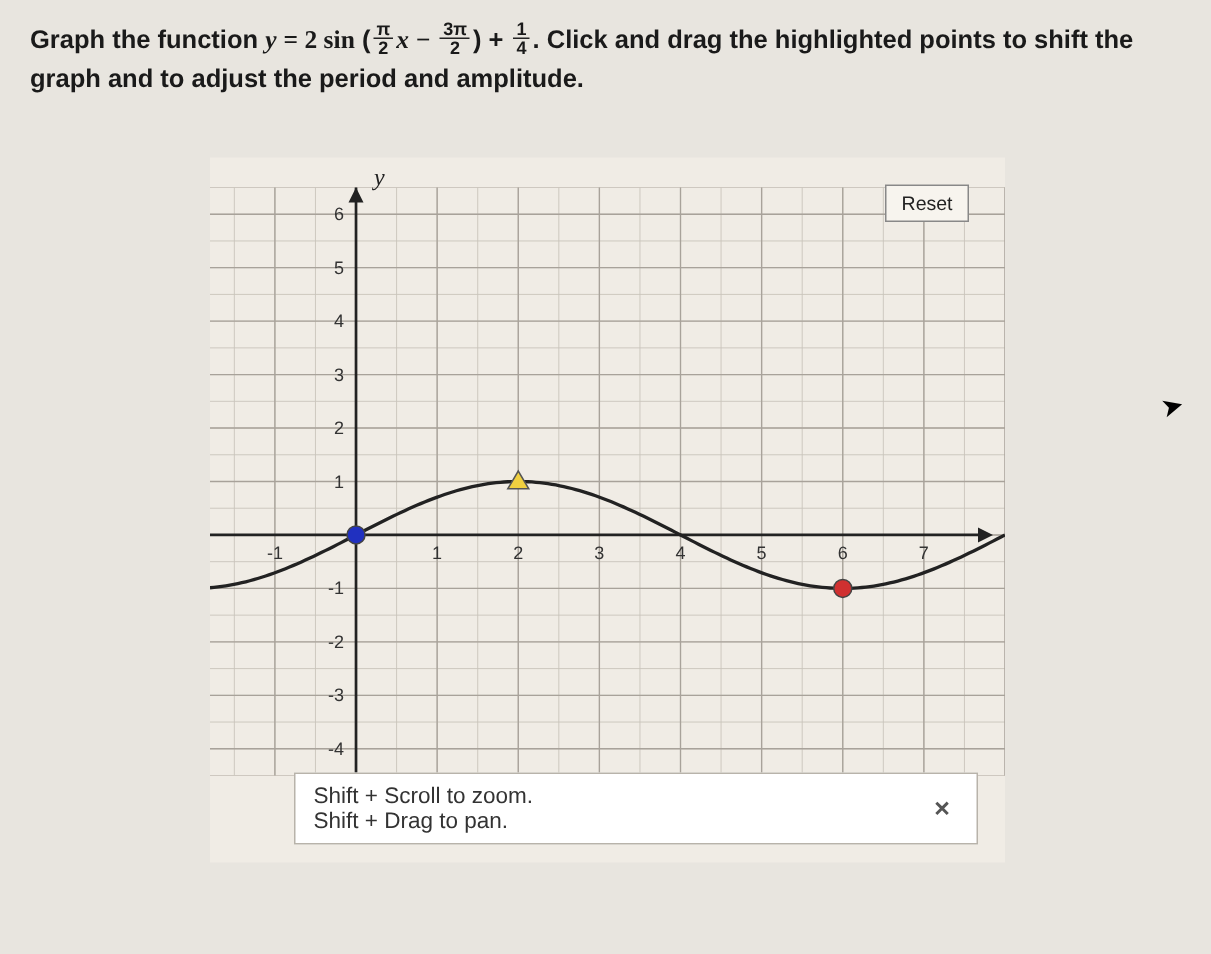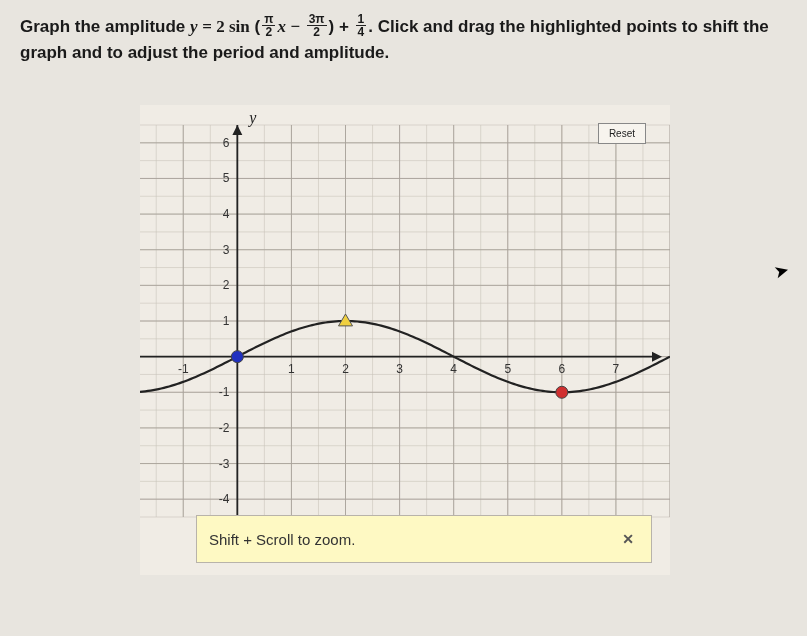--- a/index.html
+++ b/index.html
@@ -46,21 +46,21 @@
   }
   svg { display: block; }
 
   .reset-btn {
     position: absolute;
     right: 24px;
     top: 18px;
     padding: 4px 10px;
     background: #f7f4ee;
     border: 1px solid #888;
-    font-size: 10px;
+    font-size: 13px;
     font-family: inherit;
     cursor: pointer;
     color: #222;
   }
   .axis-label {
     font-family: "Cambria Math", serif;
     font-style: italic;
     font-size: 16px;
     fill: #222;
   }
@@ -68,21 +68,21 @@
     font-family: Arial, sans-serif;
     font-size: 12px;
     fill: #333;
   }
   .legend-box {
     position: absolute;
     left: 56px;
     bottom: 12px;
     right: 18px;
     height: 46px;
-    background: #fef9c3;
+    background: #ffffff;
     border: 1px solid #b8b3aa;
     display: flex;
     align-items: center;
     padding: 0 12px;
     font-size: 15px;
     color: #333;
     justify-content: space-between;
   }
   .legend-close {
     width: 22px;
@@ -101,21 +101,21 @@
     top: 260px;
     font-size: 18px;
     color: #000;
     transform: rotate(-15deg);
   }
 </style>
 </head>
 <body>
 
 <div class="instruction">
-  <span>Graph the amplitude </span>
+  <span>Graph the function </span>
   <span class="math">y</span>
   <span class="math" style="font-style:normal;"> = 2 sin</span>
   (<span class="frac"><span class="num">π</span><span class="den">2</span></span><span class="math">x − </span><span class="frac"><span class="num">3π</span><span class="den">2</span></span>)
   <span> + </span><span class="frac"><span class="num">1</span><span class="den">4</span></span><span>. Click and drag the highlighted points to shift the graph and to adjust the period and amplitude.</span>
 </div>
 
 <div class="graph-panel">
   <button class="reset-btn">Reset</button>
   <svg id="plot" width="530" height="470">
       <line x1="16.22448979591837" y1="20" x2="16.22448979591837" y2="412" stroke="#c9c4bb" stroke-width="0.6"></line>
@@ -207,18 +207,19 @@
       <text x="89.3469387755102" y="77.45454545454544" class="tick-label" text-anchor="end">5</text>
       <text x="89.3469387755102" y="41.81818181818181" class="tick-label" text-anchor="end">6</text>
       <path d="M0 286.83398450120853 L2.6499999999999964 286.5934340887229 L5.300000000000004 286.301116634138 L7.950000000000001 285.9574650229839 L10.599999999999996 285.56298816024594 L13.249999999999993 285.11827021673975 L15.900000000000002 284.6239697640277 L18.549999999999997 284.08081879915693 L21.200000000000003 283.4896216606632 L23.85 282.85125383744656 L26.499999999999996 282.16666067228175 L29.14999999999999 281.43685596188413 L31.800000000000004 280.6629204556036 L34.45 279.84600025497036 L37.1 278.98730511646204 L39.75000000000001 278.08810666000585 L42.4 277.14973648586886 L45.050000000000004 276.1735842027249 L47.699999999999996 275.161095369818 L50.35 274.11376935627027 L52.99999999999999 273.03315712070423 L55.650000000000006 271.92085891446726 L58.3 270.77852191185985 L60.949999999999996 269.6078377708768 L63.60000000000001 268.41054012807365 L66.25 267.1884020312682 L68.9 265.94323331387864 L71.55000000000001 264.6768779147871 L74.2 263.39121114769733 L76.85000000000001 262.0881369240296 L79.5 260.7695849334668 L82.15 259.43750778632557 L84.8 258.0938781219852 L87.45 256.7406856876556 L90.10000000000001 255.37993439181105 L92.75 254.01363933665283 L95.39999999999999 252.6438238339952 L98.05 251.2725164089943 L100.7 249.9017477961562 L103.35000000000001 248.53354793207382 L105.99999999999999 247.1699429493448 L108.64999999999999 245.81295217612325 L111.30000000000001 244.46458514574744 L113.95 243.1268386208731 L116.6 241.80169363651743 L119.24999999999999 240.4911125663951 L121.89999999999999 239.19703621688808 L124.55 237.92138095295485 L127.20000000000002 236.6660358602338 L129.85 235.43285994754416 L132.5 234.2236793939267 L135.15 233.04028484430145 L137.8 231.88442875774692 L140.45000000000002 230.75782281232756 L143.10000000000002 229.66213537031322 L145.74999999999997 228.59898900754354 L148.4 227.56995811059622 L151.04999999999998 226.57656654531803 L153.70000000000002 225.6202854001702 L156.35 224.70253080773074 L159 223.82466184757953 L161.65 222.98797853367165 L164.3 222.19371988917968 L166.95000000000002 221.4430621116555 L169.6 220.7371168312291 L172.24999999999997 220.0769294644236 L174.9 219.46347766602443 L177.54999999999998 218.89766988129495 L180.20000000000002 218.38034400068287 L182.85 217.91226611900947 L185.5 217.49412940097918 L188.15000000000003 217.1265530546893 L190.79999999999998 216.81008141466074 L193.45 216.54518313574636 L196.1 216.33225049911226 L198.74999999999997 216.17159883131805 L201.4 216.06346603735827 L204.05 216.00801224835436 L206.7 216.00531958442093 L209.35000000000002 216.0553920330559 L211.99999999999997 216.15815544323567 L214.65 216.31345763522347 L217.29999999999998 216.5210686259284 L219.95 216.78068096948158 L222.60000000000002 217.0919102125252 L225.25000000000003 217.45429546353947 L227.9 217.86730007536534 L230.54999999999998 218.33031243991184 L233.2 218.8426468938708 L235.85000000000002 219.40354473409857 L238.49999999999997 220.0121753411601 L241.15 220.66763740937245 L243.79999999999998 221.36896028152543 L246.45000000000002 222.11510538630358 L249.1 222.90496777627985 L251.75 223.73737776420452 L254.40000000000003 224.61110265516558 L257.05 225.5248485720551 L259.7 226.47726237163968 L262.34999999999997 227.46693364839544 L265 228.49239682314254 L267.65 229.55213331338382 L270.3 230.6445737821355 L272.95 231.76810046191872 L275.6 232.9210495504702 L278.24999999999994 234.10171367462536 L280.90000000000003 235.30834441872383 L283.55 236.53915491379402 L286.20000000000005 237.79232248368226 L288.84999999999997 239.06599134420787 L291.49999999999994 240.35827535134712 L294.15000000000003 241.66726079437603 L296.8 242.9910092298364 L299.45000000000005 244.32756035212765 L302.09999999999997 245.67493489647384 L304.75 247.03113756996694 L307.40000000000003 248.39416000634552 L310.04999999999995 249.76198374013367 L312.7 251.13258319573555 L315.34999999999997 252.50392868705902 L318 253.87398942322645 L320.65000000000003 255.24073651592172 L323.3 256.60214598391946 L325.95 257.956201750348 L328.6 259.3008986282463 L331.25 260.63424528999474 L333.90000000000003 261.9542672162222 L336.55 263.2590096198213 L339.2 264.54654034074383 L341.85 265.81495270728715 L344.49999999999994 267.0623683596366 L347.15000000000003 268.28694003148075 L349.8 269.48685428558167 L352.45000000000005 270.66033419924804 L355.09999999999997 271.8056419957352 L357.74999999999994 272.92108161767476 L360.40000000000003 274.00500123872314 L363.05 275.0557957097094 L365.7 276.07190893566013 L368.34999999999997 277.051836180181 L371 277.9941262937832 L373.65000000000003 278.89738386285364 L376.30000000000007 279.7602712760879 L378.95 280.5815107053251 L381.59999999999997 281.35988599785117 L384.25 282.09424447736876 L386.9 282.7834986509662 L389.55 283.4266278195586 L392.2 284.02267958941525 L394.85 284.5707712825352 L397.49999999999994 285.07009124378305 L400.15 285.51990004284846 L402.8 285.9195315692496 L405.45 286.26839401875975 L408.1 286.56597076979483 L410.74999999999994 286.81182114846536 L413.40000000000003 287.00558108115956 L416.05 287.1469636336902 L418.70000000000005 287.23575943620864 L421.34999999999997 287.27183699325536 L423.99999999999994 287.2551428784879 L426.65000000000003 287.18570181379886 L429.3 287.0636166327059 L431.95 286.88906812806795 L434.59999999999997 286.6623147843539 L437.25000000000006 286.3836923948592 L439.9 286.0536135644385 L442.54999999999995 285.67256709848897 L445.20000000000005 285.24111727909116 L447.84999999999997 284.7599030293778 L450.50000000000006 284.2296369673687 L453.15000000000003 283.65110435067277 L455.8 283.02516191361974 L458.45 282.352736598544 L461.09999999999997 281.63482418309934 L463.75 280.87248780563647 L466.4 280.06685639082906 L469.04999999999995 279.2191229778771 L471.70000000000005 278.33054295376536 L474.35 277.40243219419307 L476.99999999999994 276.4361651149261 L479.6500000000001 275.43317263646 L482.3 274.3949400650056 L484.95000000000005 273.32300489293686 L487.59999999999997 272.2189545219572 L490.25 271.0844239123562 L492.90000000000003 269.92109316183866 L495.54999999999995 268.73068501751004 L498.2 267.5149623247039 L500.85 266.27572541642894 L503.5 265.014809447301 L506.15000000000003 263.73408167590935 L508.80000000000007 262.4354386996406 L511.45 261.1208036460554 L514.1 259.7921233249772 L516.75 258.4513653455115 L519.4 257.1005152022626 L522.05 255.7415733350652 L524.6999999999999 254.37655216658342 L527.3499999999999 253.00747312216507 L530 251.63636363636363 " stroke="#222" stroke-width="2.2" fill="none"></path>
       <circle cx="97.3469387755102" cy="251.63636363636363" r="6" fill="#2030c0" stroke="#444" stroke-width="1"></circle>
       <polygon points="205.51020408163262,209 198.51020408163262,220.9 212.51020408163262,220.9" fill="#f0d040" stroke="#555" stroke-width="1"></polygon>
       <circle cx="421.8367346938775" cy="287.27272727272725" r="6" fill="#d03030" stroke="#444" stroke-width="1"></circle>
     </svg>
   <div class="legend-box">
     <div>
       <div>Shift + Scroll to zoom.</div>
+      <div>Shift + Drag to pan.</div>
     </div>
     <div class="legend-close">✕</div>
   </div>
 </div>
 
 <div class="cursor-icon">➤</div>
 
 </body></html>

